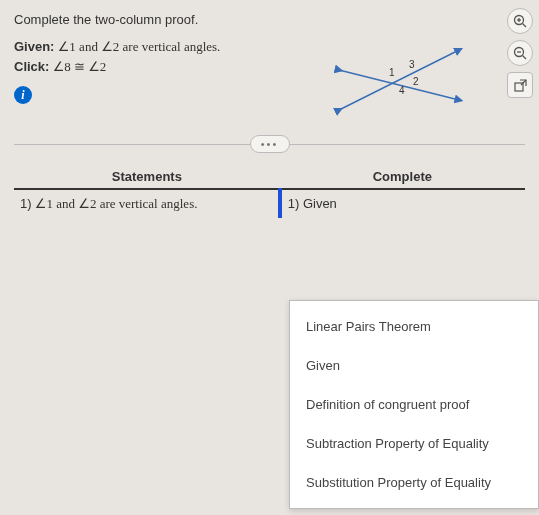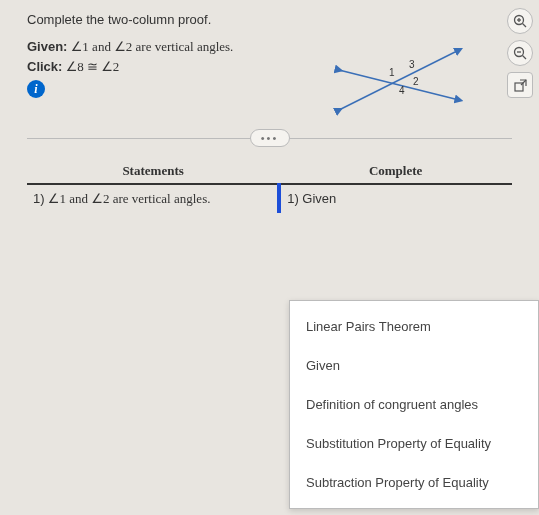--- a/index.html
+++ b/index.html
@@ -7,25 +7,25 @@
     font-family: Arial, sans-serif;
     background: #e8e5e0;
     width: 539px;
     height: 515px;
     overflow: hidden;
     position: relative;
     font-size: 13px;
     color: #333;
   }
   .main {
-    padding: 12px 27px;
+    padding: 12px 14px;
     position: relative;
   }
   .instruction { margin-bottom: 10px; }
-  .given-prove { margin-bottom: 4px; line-height: 1.5; }
+  .given-prove { margin-bottom: 10px; line-height: 1.5; }
   .flow-proof {
     display: flex;
     align-items: center;
     gap: 6px;
     margin-bottom: 20px;
   }
   .info-icon {
     width: 18px; height: 18px;
     background: #0066cc;
     border-radius: 50%;
@@ -87,21 +87,20 @@
   table.proof {
     width: 100%;
     border-collapse: collapse;
     font-size: 13px;
   }
   table.proof th {
     font-weight: bold;
     padding: 4px 6px;
     border-bottom: 2px solid #333;
     text-align: center;
-    font-family: Liberation Serif, serif;
   }
   table.proof td {
     padding: 5px 6px;
     vertical-align: middle;
     line-height: 1.4;
   }
   table.proof td.stcol { border-right: 4px solid #1d4ed8; width: 52%; }
   .answer-cell {
     display: flex;
     align-items: center;
@@ -216,16 +215,16 @@
         <td class="stcol"><span>1)</span><span class="angle"> ∠1 and ∠2 are vertical angles.</span></td>
         <td><span>1)</span><span> Given</span></td>
       </tr>
     </tbody>
   </table>
 </div>
 
 <div class="dropdown">
   <div class="item">Linear Pairs Theorem</div>
   <div class="item">Given</div>
-  <div class="item">Definition of congruent angles</div>
+  <div class="item">Definition of congruent proof</div>
+  <div class="item">Subtraction Property of Equality</div>
   <div class="item">Substitution Property of Equality</div>
-  <div class="item">Subtraction Property of Equality</div>
 </div>
 
 </body></html>

